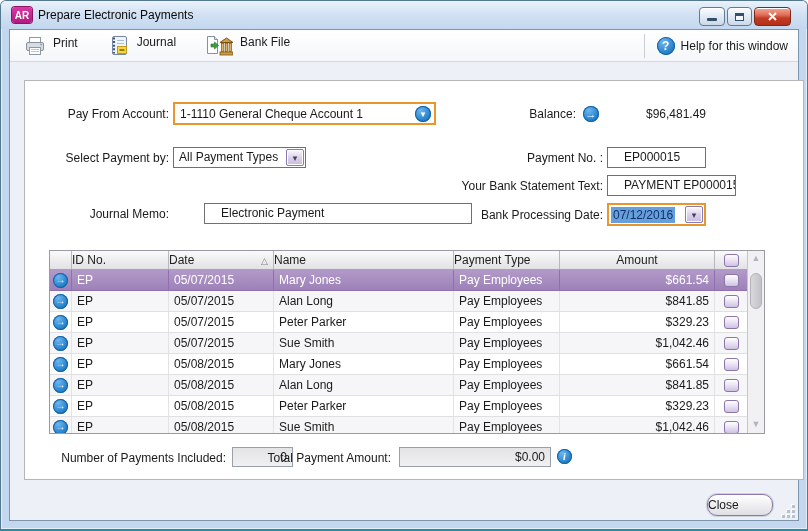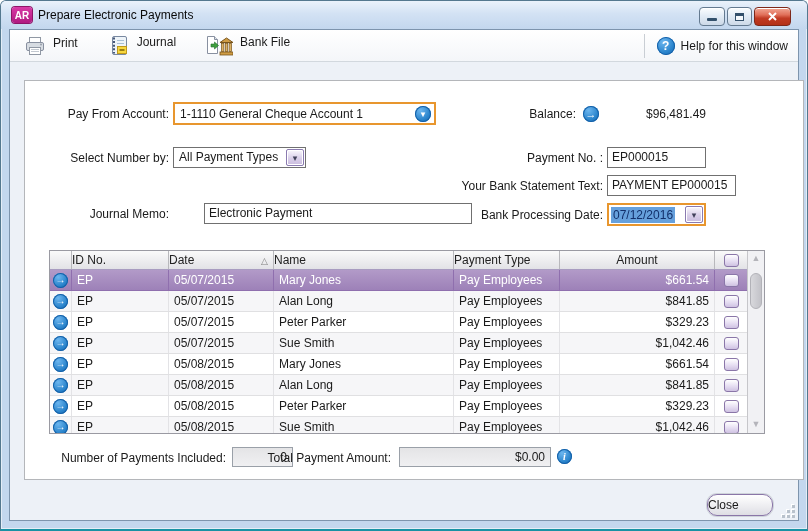--- a/index.html
+++ b/index.html
@@ -26,21 +26,21 @@
   .help-btn{ display:flex; align-items:center; gap:6px; }
   .circle-icon{ display:inline-flex; align-items:center; justify-content:center; border-radius:50%; background:radial-gradient(circle at 35% 28%,#6cb6ef,#2a84cc 60%,#1460a8); color:#fff; font-weight:bold; box-shadow:inset 0 0 0 1px #1460a8; }
   .ci-18{ width:18px; height:18px; font-size:12px; }
   .ci-16{ width:16px; height:16px; font-size:11px; }
   .ci-15{ width:15px; height:15px; font-size:10px; }
 
   
   .content{ position:relative; flex:1; }
   .panel{ position:absolute; left:14px; top:18px; width:780px; height:400px; background:#fff; border:1px solid #b4b6ba; border-radius:0; }
   .flabel{ position:absolute; height:20px; line-height:20px; text-align:right; white-space:nowrap; }
-  .tfield{ position:absolute; height:21px; line-height:19px; background:#fff; border:1px solid #707070; padding-left:4px; overflow:hidden; white-space:nowrap; }
+  .tfield{ position:absolute; height:21px; line-height:19px; background:#fff; border:1px solid #707070; padding-left:16px; overflow:hidden; white-space:nowrap; }
   .focus-combo{ position:absolute; height:23px; border:2px solid #e8962e; background:#fff; display:flex; align-items:center; }
   .focus-combo .val{ flex:1; padding-left:5px; white-space:nowrap; overflow:hidden; }
   .dd-combo{ position:absolute; height:21px; border:1px solid #707070; background:#fff; display:flex; align-items:stretch; }
   .dd-combo .val{ flex:1; padding-left:5px; line-height:19px; white-space:nowrap; overflow:hidden; }
   .dd-btn{ width:18px; border-left:1px solid #8a7ab0; background:linear-gradient(#faf8fd,#d9cfe9 55%,#cabcdf); display:flex; align-items:center; justify-content:center; color:#41415a; font-size:9px; box-shadow:inset 0 0 0 1px #fff; }
   .dd-btn.boxed{ border:1px solid #8a7ab0; margin:1px; border-radius:2px; }
   .date-field{ position:absolute; height:23px; border:2px solid #e8962e; background:#fff; display:flex; align-items:center; }
   .date-field .sel{ margin-left:2px; padding:1px 2px; background:#66a0dc; color:#13306b; }
   .balance-val{ position:absolute; height:20px; line-height:20px; text-align:center; }
 
@@ -150,21 +150,21 @@
 
         <div class="flabel" style="left:0;top:23px;width:144px;">Pay From Account:</div>
         <div class="focus-combo" style="left:148px;top:21px;width:263px;">
           <span class="val">1-1110 General Cheque Account 1</span>
           <span class="circle-icon ci-16" style="margin-right:3px;font-size:9px;">▾</span>
         </div>
         <div class="flabel" style="left:420px;top:23px;width:131px;">Balance:</div>
         <span class="circle-icon ci-16" style="position:absolute;left:558px;top:25px;">→</span>
         <div class="balance-val" style="left:598px;top:23px;width:106px;">$96,481.49</div>
 
-        <div class="flabel" style="left:0;top:67px;width:144px;">Select Number by:</div>
+        <div class="flabel" style="left:0;top:67px;width:144px;">Select Payment by:</div>
         <div class="dd-combo" style="left:148px;top:66px;width:133px;">
           <span class="val">All Payment Types</span>
           <span class="dd-btn boxed">▾</span>
         </div>
         <div class="flabel" style="left:380px;top:67px;width:198px;">Payment No. :</div>
         <div class="tfield" style="left:582px;top:66px;width:99px;">EP000015</div>
 
         <div class="flabel" style="left:340px;top:95px;width:238px;">Your Bank Statement Text:</div>
         <div class="tfield" style="left:582px;top:94px;width:129px;">PAYMENT EP000015</div>
 

